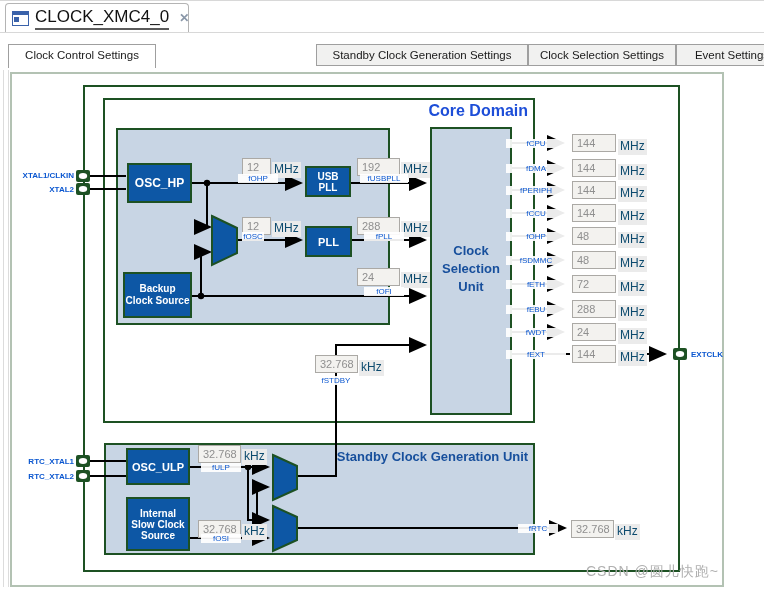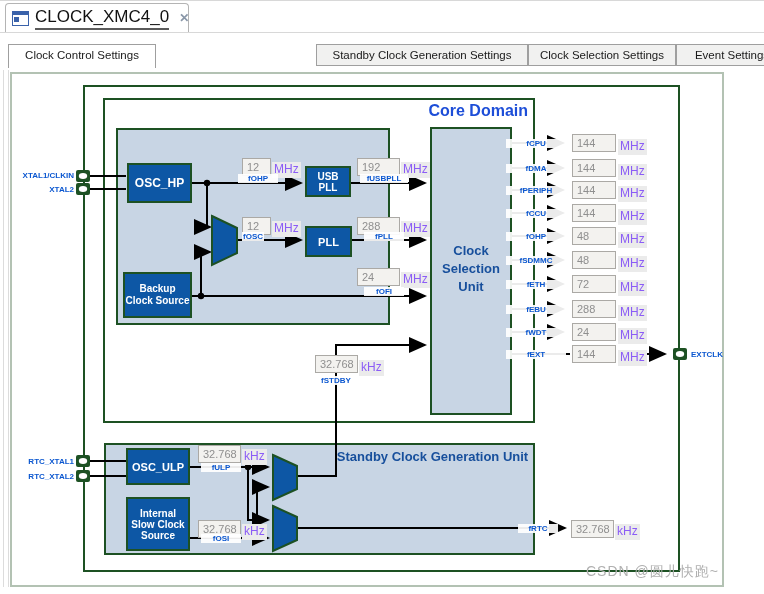--- a/index.html
+++ b/index.html
@@ -27,23 +27,23 @@
   .bluebox{position:absolute;box-sizing:border-box;border:2px solid #1d5123;background:#c8d5e4;z-index:1;}
   .overlay{position:absolute;left:0;top:0;z-index:2;pointer-events:none;}
   
   .title{position:absolute;font-weight:bold;color:#174f9c;z-index:3;}
   .blk{position:absolute;box-sizing:border-box;background:#0d57a5;border:2px solid #1d5123;
        color:#fff;font-weight:bold;display:flex;align-items:center;justify-content:center;
        text-align:center;z-index:3;}
   .vbox{position:absolute;box-sizing:border-box;height:18px;background:#f3f2ef;border:1px solid #aba9a5;
         color:#8f8f8f;font-size:11px;line-height:16px;padding-left:4px;overflow:hidden;
         white-space:nowrap;z-index:3;}
-  .unit{position:absolute;background:#ebebeb;color:#8b5cf6;font-size:12px;height:16px;line-height:15px;
+  .unit{position:absolute;background:#ebebeb;color:#0c4a6e;font-size:12px;height:16px;line-height:15px;
         padding:0 2px;z-index:3;white-space:nowrap;}
-  .sig{position:absolute;color:#0b57d0;font-size:8px;font-weight:bold;text-align:center;
+  .sig{position:absolute;color:#0b57d0;font-size:8px;font-weight:normal;text-align:center;
        background:rgba(255,255,255,.92);line-height:9px;z-index:3;white-space:nowrap;}
   .pinlab{position:absolute;color:#0b57d0;font-size:8px;font-weight:bold;z-index:3;white-space:nowrap;}
   .wm{position:absolute;left:586px;top:563px;width:175px;color:#b0b0b0;font-size:14px;
       letter-spacing:1px;z-index:7;white-space:nowrap;}
 </style>
 </head>
 <body>
 
 <div class="screen">
 

